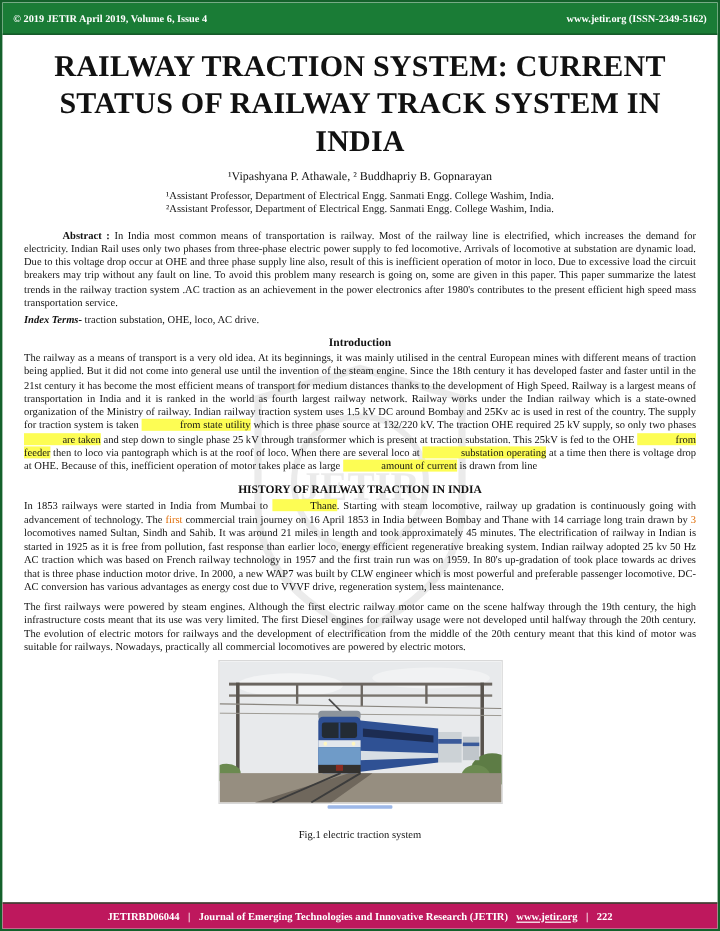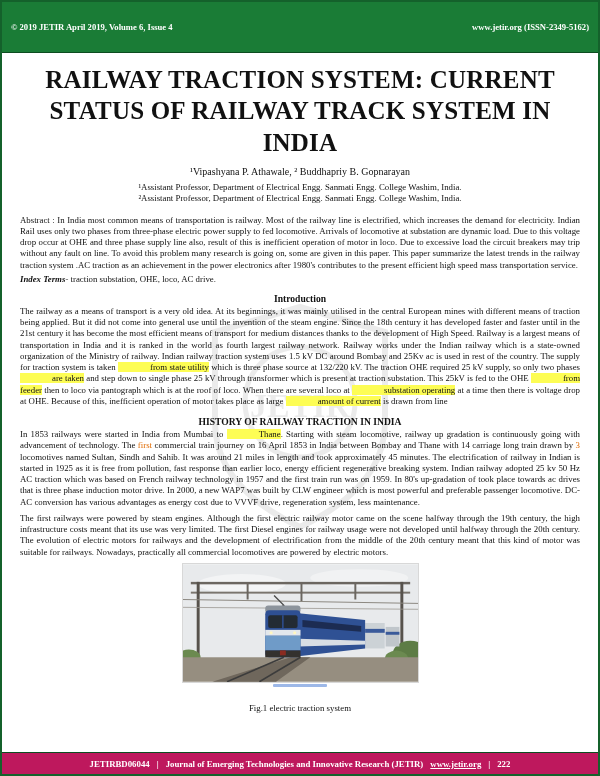--- a/index.html
+++ b/index.html
@@ -4,40 +4,40 @@
 <style>
   html,body{margin:0;padding:0;background:#ffffff;}
   .page{
     width:600px;height:776px;position:relative;box-sizing:border-box;
     background:#ffffff;border:2px solid #14612b;overflow:hidden;
     font-family:"Liberation Serif", serif;color:#111;
   }
   
   .topbar{
     height:18px;background:#1a7c36;display:flex;justify-content:space-between;
-    align-items:center;padding:16px 9px;color:#ffffff;font-size:8.6px;font-weight:bold;
+    align-items:center;padding:4px 9px;color:#ffffff;font-size:8.6px;font-weight:bold;
     border-bottom:1px solid #0d4c20;
   }
   .footbar{
     position:absolute;left:0;right:0;bottom:0;height:21px;background:#be185d;
     display:flex;align-items:center;justify-content:center;gap:7px;
     color:#ffffff;font-size:8.8px;font-weight:bold;border-top:1px solid #0d4c20;
   }
   .footbar .url{text-decoration:underline;cursor:pointer;}
   .topbar .url{cursor:pointer;}
   
   .content{padding:2px 18px 0 18px;position:relative;z-index:2;}
   .title{
     font-size:25px;font-weight:bold;text-align:center;line-height:1.25;
     margin:9px 6px 8px 6px;letter-spacing:0.2px;
   }
   .authors{text-align:center;font-size:10px;margin-bottom:5px;}
   .affil{text-align:center;font-size:8.8px;line-height:1.3;}
   .abstract{font-size:8.8px;text-align:justify;line-height:1.28;margin:10px 0 0 0;}
-  .abstract .label{font-weight:normal;}
+  .abstract .label{font-weight:bold;margin-left:32px;}
   .index{font-size:8.8px;margin-top:3px;}
   .index .label{font-weight:bold;font-style:italic;text-align:center;}
   .section-heading{font-size:9.6px;font-weight:bold;margin:9px 0 2px 0;text-align:center;}
   .body-par{font-size:8.8px;text-align:justify;line-height:1.28;margin:0 0 5px 0;}
   .hl{background:#fdfd54;padding-left:32px;}
   .or{color:#e06a00;}
   
   .watermark{
     position:absolute;left:50%;top:300px;transform:translateX(-50%);
     opacity:0.10;z-index:1;pointer-events:none;text-align:center;

